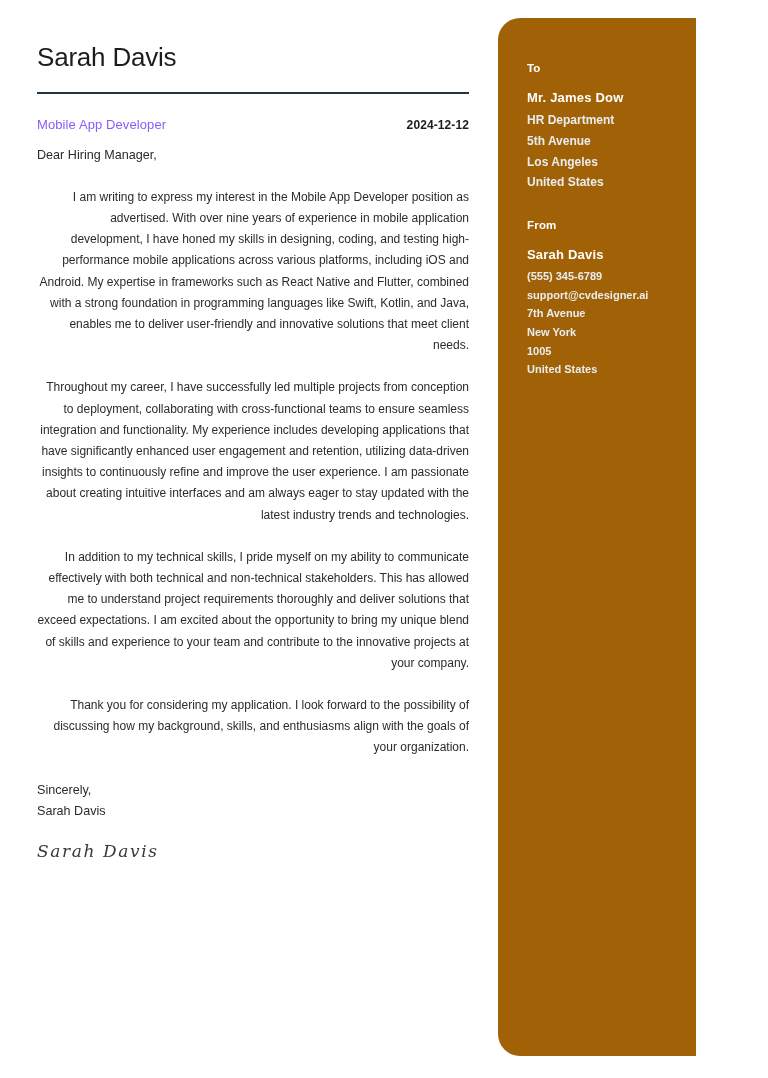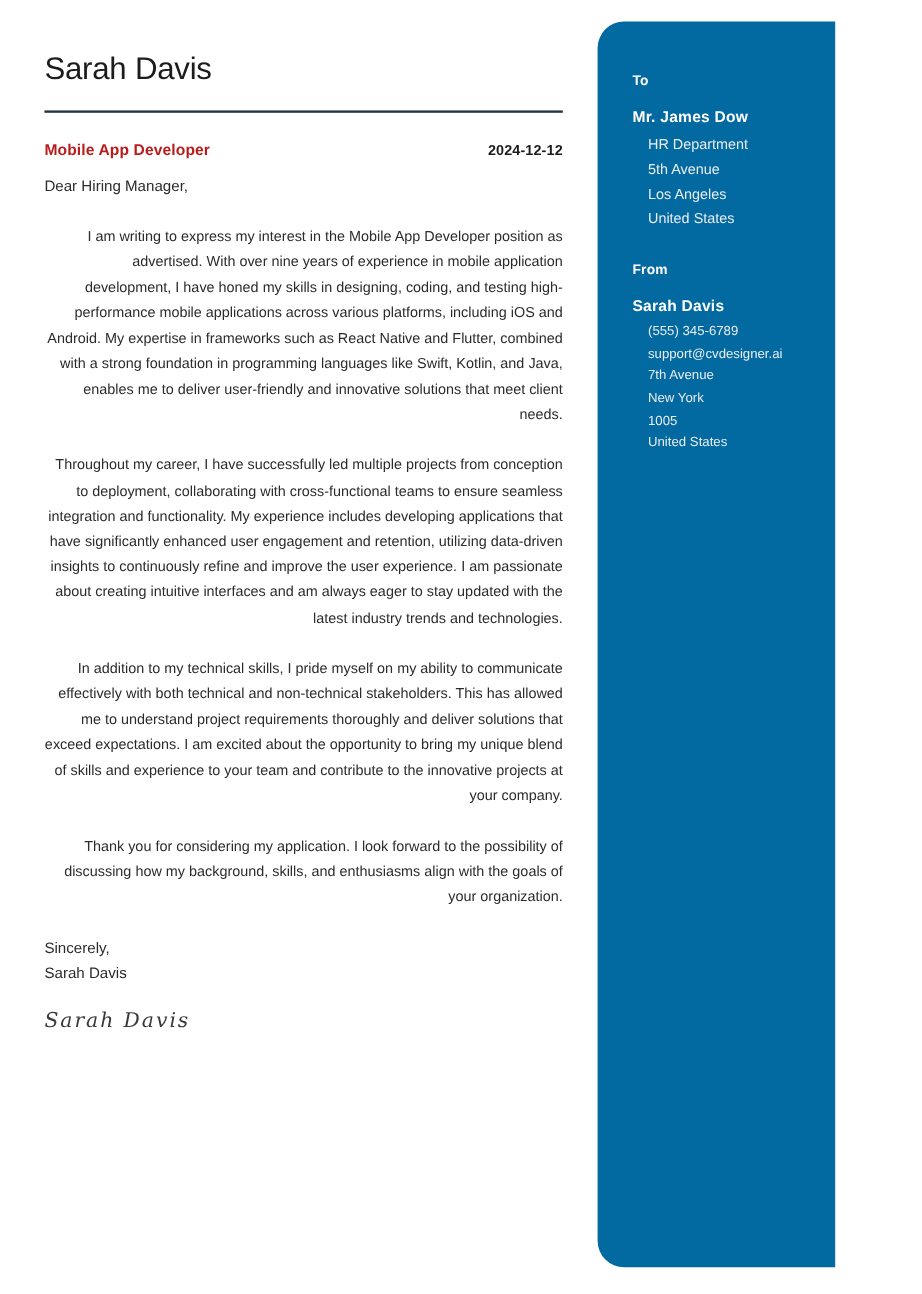--- a/index.html
+++ b/index.html
@@ -24,21 +24,21 @@
     overflow: hidden;
   }
 
   
   .sidebar {
     position: absolute;
     left: 498px;
     top: 18px;
     width: 239px;
     height: 1038px;
-    background: #0369a1;
+    background: #a16207;
     border-radius: 22px;
     box-sizing: border-box;
     padding: 44px 0 0 29px;
     color: #ffffff;
   }
   .side-heading {
     font-size: 11.5px;
     font-weight: bold;
     letter-spacing: 0.2px;
     color: #ffffff;
@@ -51,22 +51,21 @@
     font-size: 13px;
     font-weight: bold;
     color: #ffffff;
     margin: 0 0 5px 0;
     letter-spacing: 0.2px;
   }
   .side-line {
     font-size: 12px;
     line-height: 20.8px;
     color: #e9edef;
-    font-weight: normal;
-    margin-left: 13px;
+    font-weight: bold;
   }
   .side-line.small {
     font-size: 11px;
     line-height: 18.6px;
   }
 
   
   .letter {
     position: absolute;
     left: 37px;
@@ -89,22 +88,22 @@
     margin-top: 19px;
   }
   .meta-row {
     display: flex;
     justify-content: space-between;
     align-items: baseline;
     margin-top: 23px;
   }
   .job-title {
     font-size: 13px;
-    font-weight: bold;
-    color: #b91c1c;
+    font-weight: normal;
+    color: #8b5cf6;
     letter-spacing: 0.1px;
   }
   .letter-date {
     font-size: 12px;
     font-weight: bold;
     color: #1c1c1c;
     letter-spacing: 0.1px;
   }
   .salutation {
     font-size: 12.6px;

